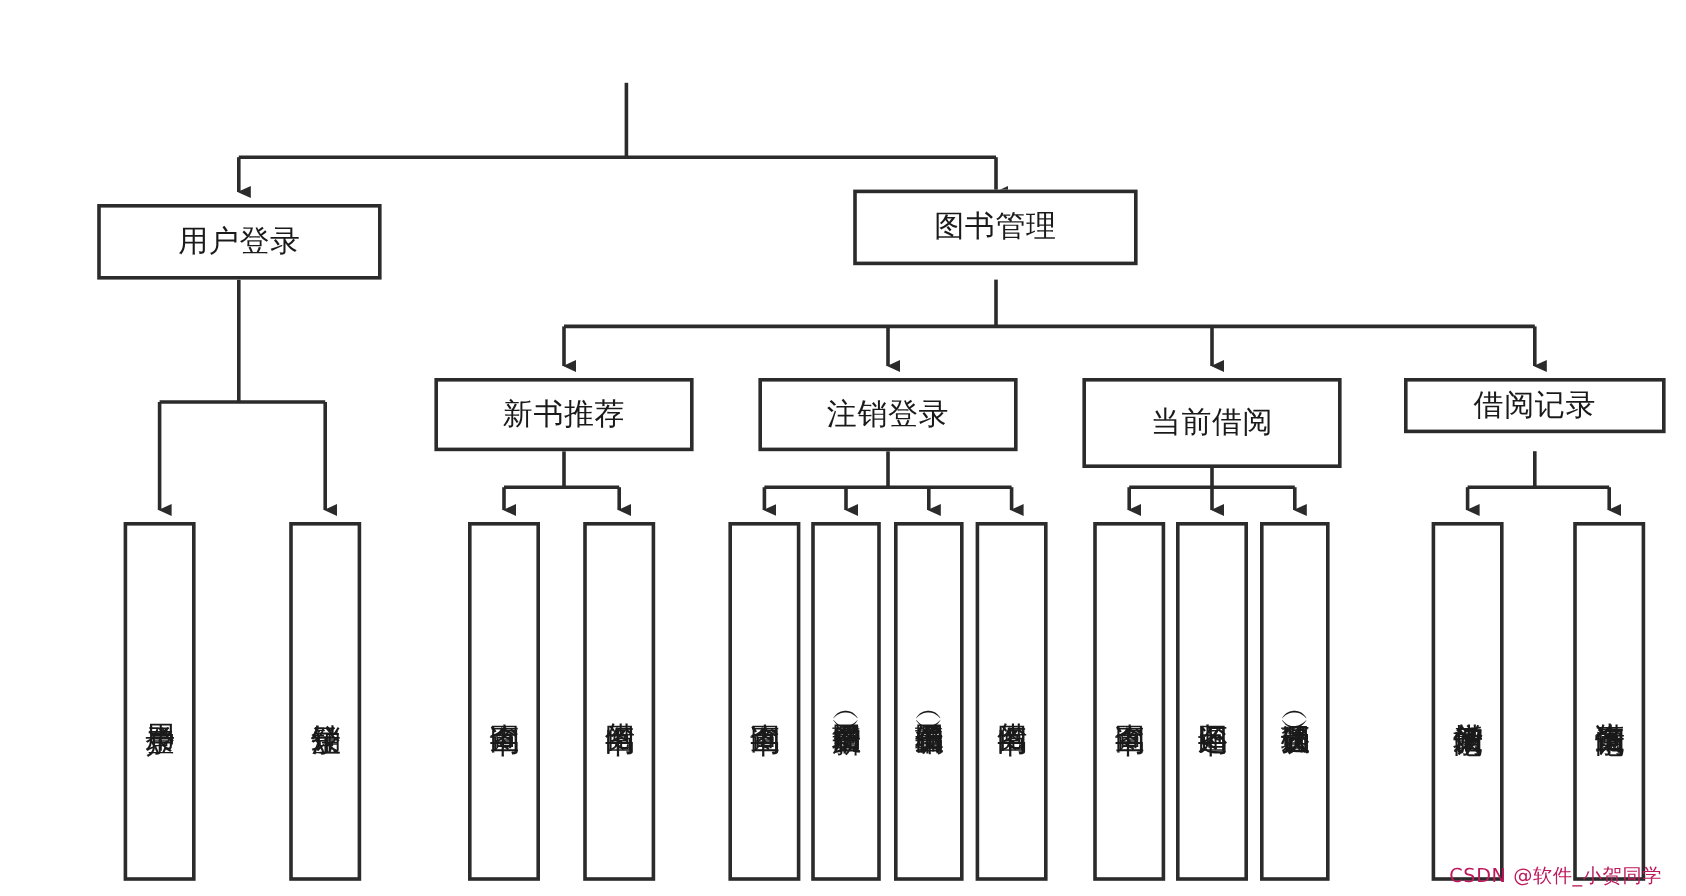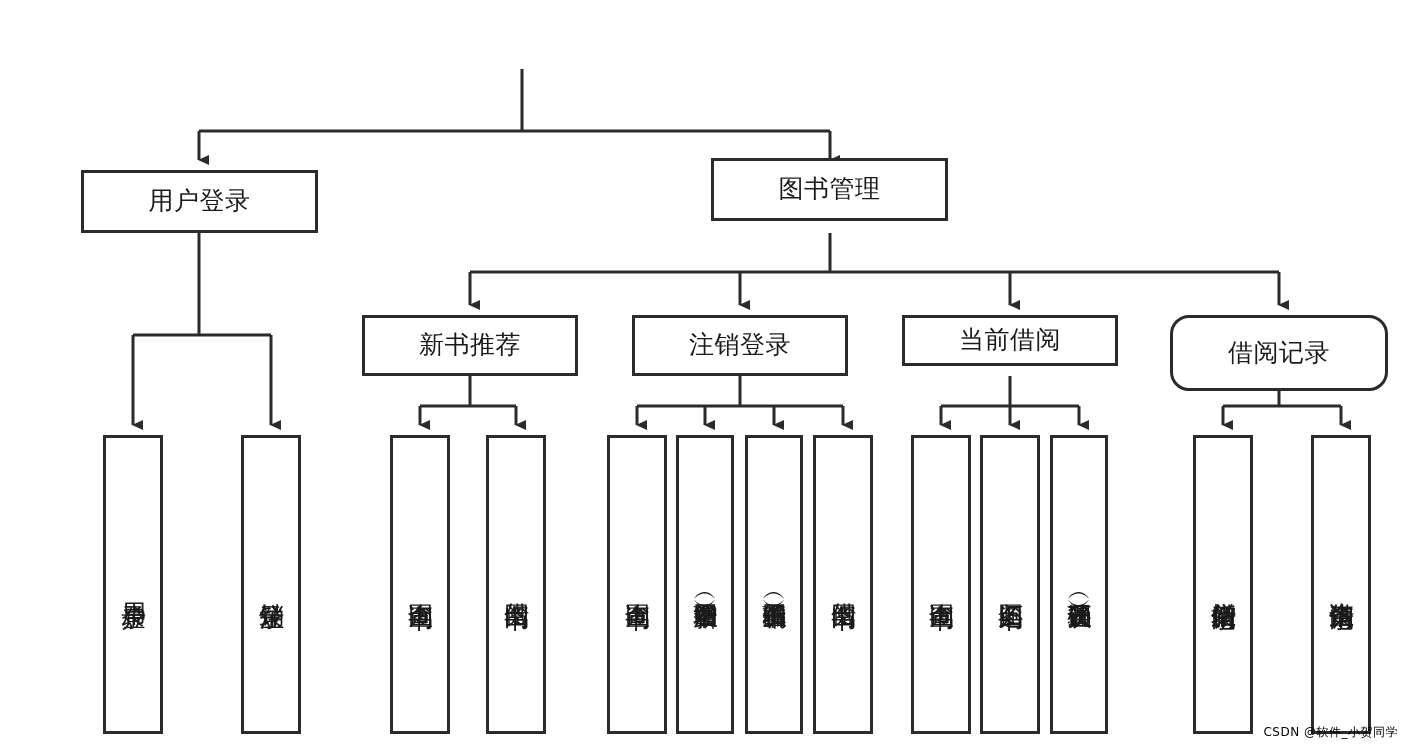--- a/index.html
+++ b/index.html
@@ -59,24 +59,24 @@
     white-space: normal;
     max-height: 100%;
     text-align: center;
   }
   .node.leaf.tall .label {
     font-size: 24px;
     letter-spacing: 0px;
   }
   .watermark {
     position: absolute;
-    right: 7px;
+    right: 20px;
     bottom: 6px;
-    font-size: 12px;
-    color: #000000;
+    font-size: 16px;
+    color: #be185d;
     white-space: nowrap;
     font-family: "DejaVu Sans", "Liberation Sans", sans-serif;
     letter-spacing: 0.5px;
   }
 </style>
 </head>
 <body>
 
 <div id="diagram-root">
 
@@ -137,24 +137,24 @@
   <div class="node" style="left:711px; top:158px; width:237px; height:63px;">
     <span class="label">图书管理</span>
   </div>
 
   <div class="node" style="left:362px; top:315px; width:216px; height:61px;">
     <span class="label">新书推荐</span>
   </div>
   <div class="node" style="left:632px; top:315px; width:216px; height:61px;">
     <span class="label">注销登录</span>
   </div>
-  <div class="node" style="left:902px; top:315px; width:216px; height:51px;">
+  <div class="node" style="left:902px; top:315px; width:216px; height:75px;">
     <span class="label">当前借阅</span>
   </div>
-  <div class="node" style="left:1170px; top:315px; width:218px; height:76px;border-radius:19px;">
+  <div class="node" style="left:1170px; top:315px; width:218px; height:46px;">
     <span class="label">借阅记录</span>
   </div>
 
   <div class="node leaf" style="left:103px; top:435px; width:60px; height:299px;">
     <span class="label">用户登录</span>
   </div>
   <div class="node leaf" style="left:241px; top:435px; width:60px; height:299px;">
     <span class="label">注销登录</span>
   </div>
 

